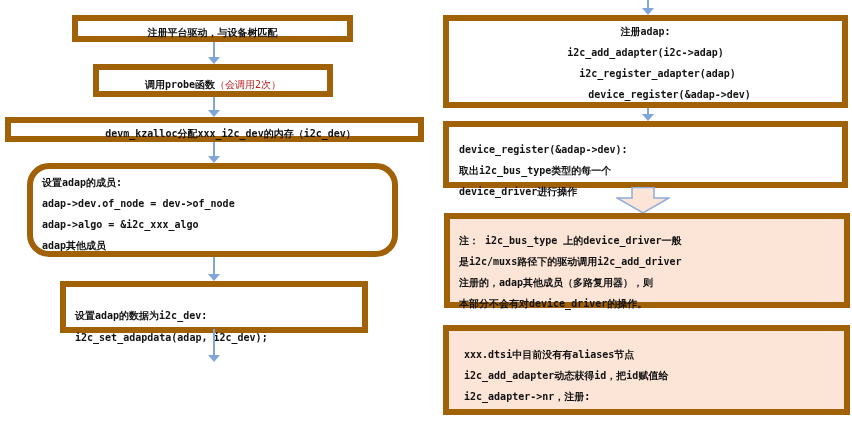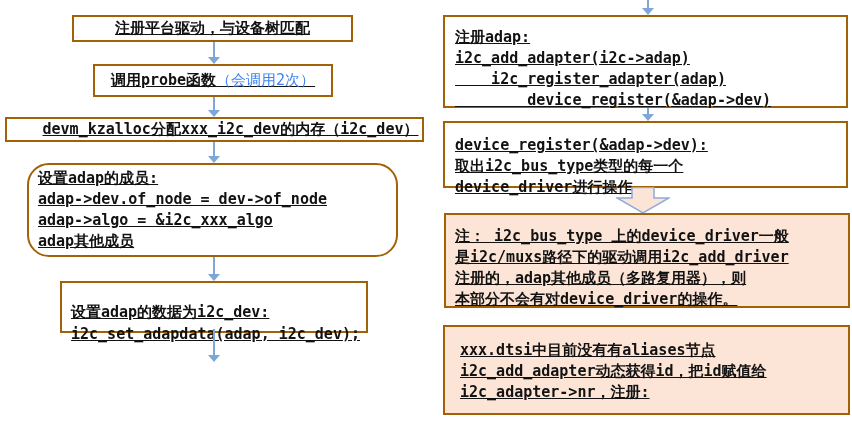--- a/index.html
+++ b/index.html
@@ -6,31 +6,30 @@
   #canvas{
     position:relative;
     width:852px;height:422px;
     background:#ffffff;
     font-family:"DejaVu Sans Mono","DejaVu Sans",monospace;
     overflow:hidden;
   }
   .box{
     position:absolute;
     box-sizing:border-box;
-    border:2px solid #a16207;
+    border:6px solid #a16207;
     background:#ffffff;
     color:#121212;
-    font-size:15px;
+    font-size:10px;
     font-weight:bold;
-    text-decoration:underline;
   }
   .box .line{display:block;white-space:pre;line-height:21px;}
   .center{text-align:center;}
   .peach{background:#fce4d6;}
-  .muted{color:#3b82f6;font-weight:normal;}
+  .muted{color:#b91c1c;font-weight:normal;}
   .varrow{position:absolute;width:12px;}
   .varrow .shaft{position:absolute;left:5px;top:0;bottom:5px;width:2px;background:#7ea6d8;}
   .varrow .head{
     position:absolute;bottom:0;left:0;width:0;height:0;
     border-left:6px solid transparent;border-right:6px solid transparent;
     border-top:7px solid #7ea6d8;
   }
   .blockarrow{position:absolute;}
 </style>
 </head>
@@ -85,21 +84,21 @@
   <div class="varrow" style="left:208px;top:329px;height:33px;">
     <div class="shaft"></div>
     <div class="head"></div>
   </div>
 
   <div class="varrow" style="left:642px;top:0px;height:15px;">
     <div class="shaft"></div>
     <div class="head"></div>
   </div>
 
-  <div class="box" style="left:443px;top:15px;width:405px;height:93px;padding:10px 10px;">
+  <div class="box" style="left:443px;top:15px;width:405px;height:93px;padding:0 10px;text-align:center;">
     <span class="line">注册adap:</span>
     <span class="line">i2c_add_adapter(i2c-&gt;adap)</span>
     <span class="line">    i2c_register_adapter(adap)</span>
     <span class="line">        device_register(&amp;adap-&gt;dev)</span>
   </div>
 
   <div class="varrow" style="left:642px;top:108px;height:13px;">
     <div class="shaft"></div>
     <div class="head"></div>
   </div>

